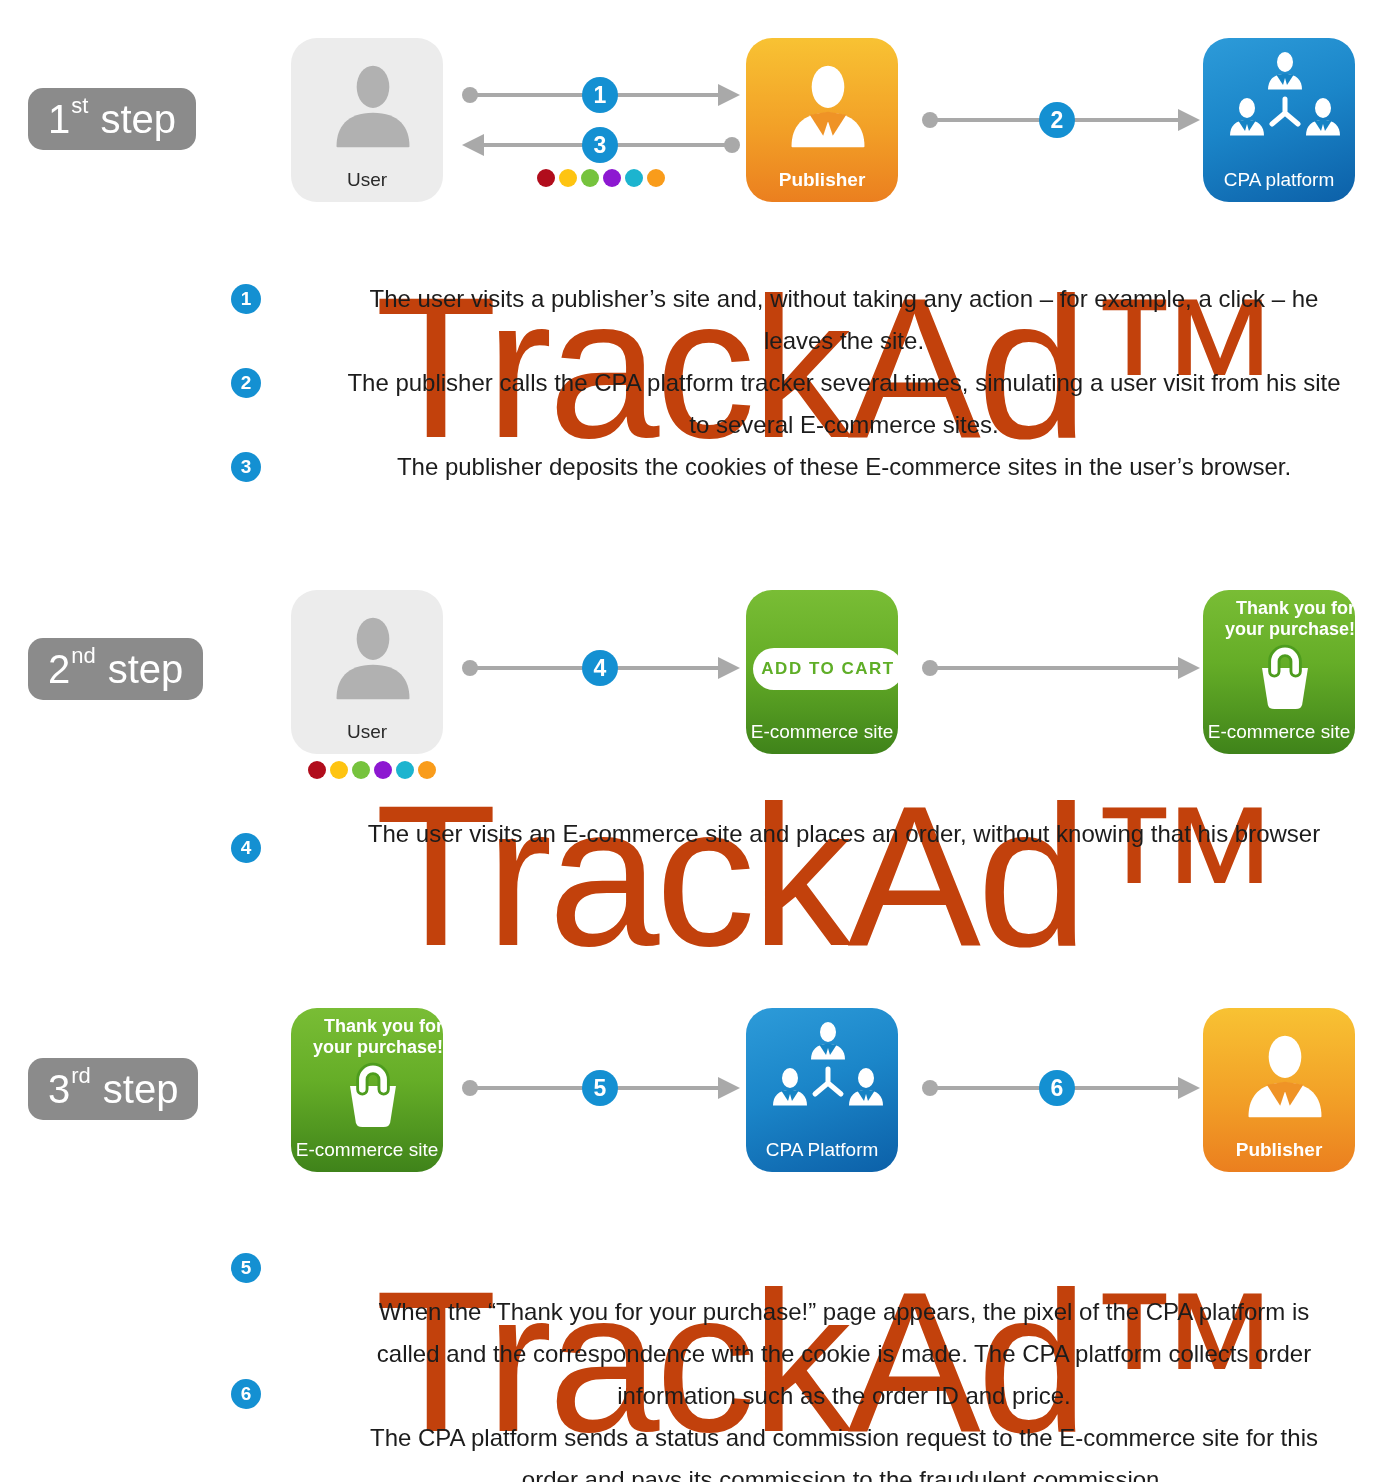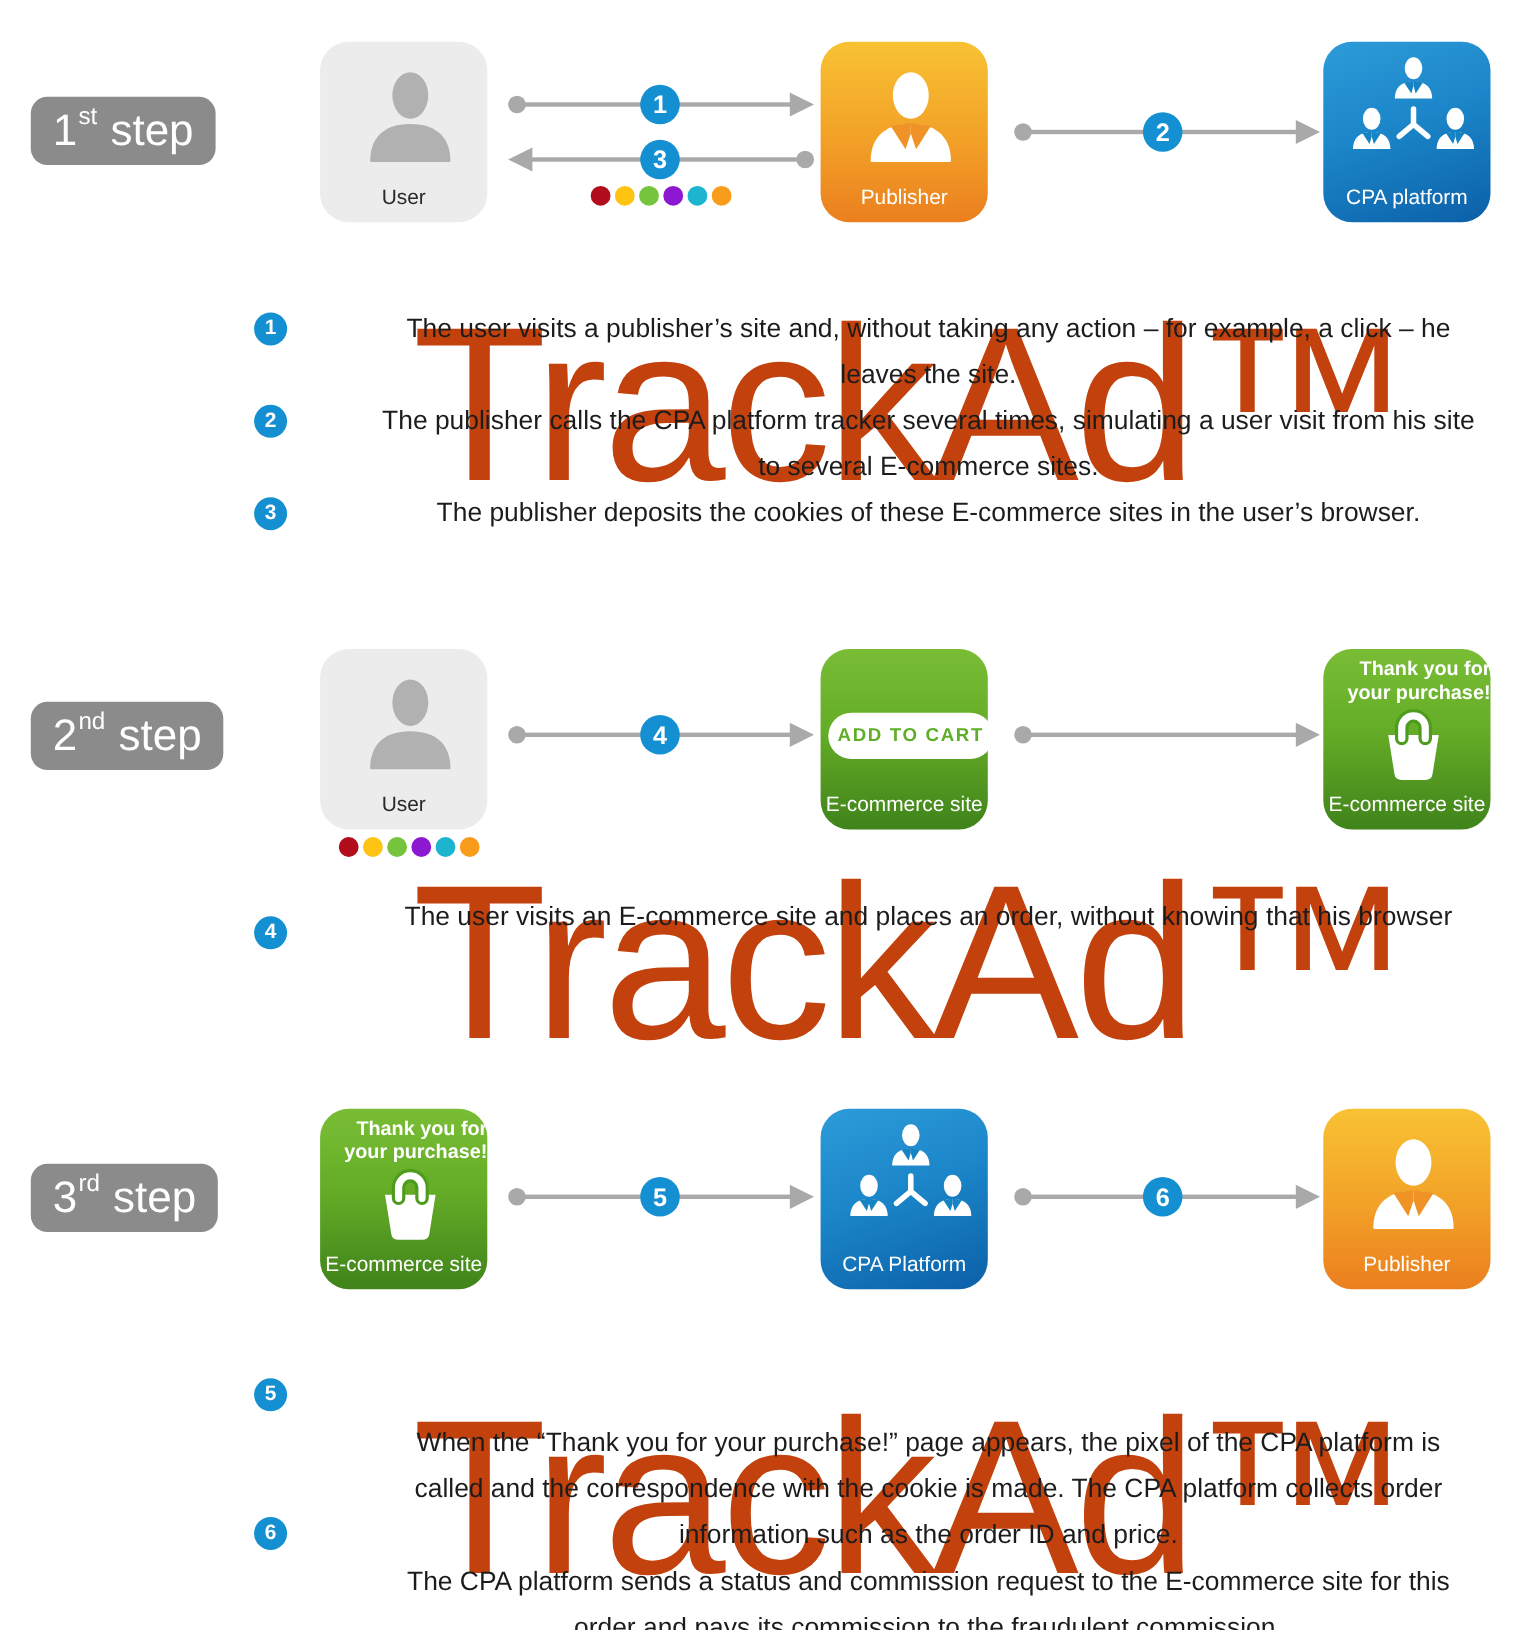--- a/index.html
+++ b/index.html
@@ -16,21 +16,21 @@
               display:flex;align-items:center;justify-content:center;padding:0 20px;z-index:2;}
   .step-label sup{font-size:22px;position:relative;top:-13px;margin-left:1px;}
   .step-label .word{margin-left:12px;}
 
   
   .node{position:absolute;width:152px;height:164px;border-radius:26px;z-index:2;}
   .node .box-label{position:absolute;left:0;right:0;bottom:11px;text-align:center;
                    font-size:19px;color:#fff;}
   .node.gray{background:#ececec;}
   .node.gray .box-label{color:#2a2a2a;}
-  .node.orange{background:linear-gradient(180deg,#f8c233 0%,#f2a027 55%,#eb7f1f 100%);}
+  .node.orange{background:linear-gradient(180deg,#f8c233 0%,#f2a027 55%,#eb7f1f 100%);font-weight:bold;}
   .node.blue{background:linear-gradient(160deg,#2d9bd9 0%,#1b86c9 45%,#0c60a8 100%);}
   .node.green{background:linear-gradient(180deg,#79bd35 0%,#65ad27 45%,#3f831a 100%);}
 
   .person-svg{position:absolute;left:34px;top:20px;width:96px;height:96px;}
   .person-gray{fill:#b1b1b1;}
   .person-white{fill:#fff;}
   .collar-orange{fill:#ef9326;}
   .collar-blue{fill:#1583c4;}
   .cpa-svg{position:absolute;left:21px;top:12px;width:122px;height:112px;}
 

